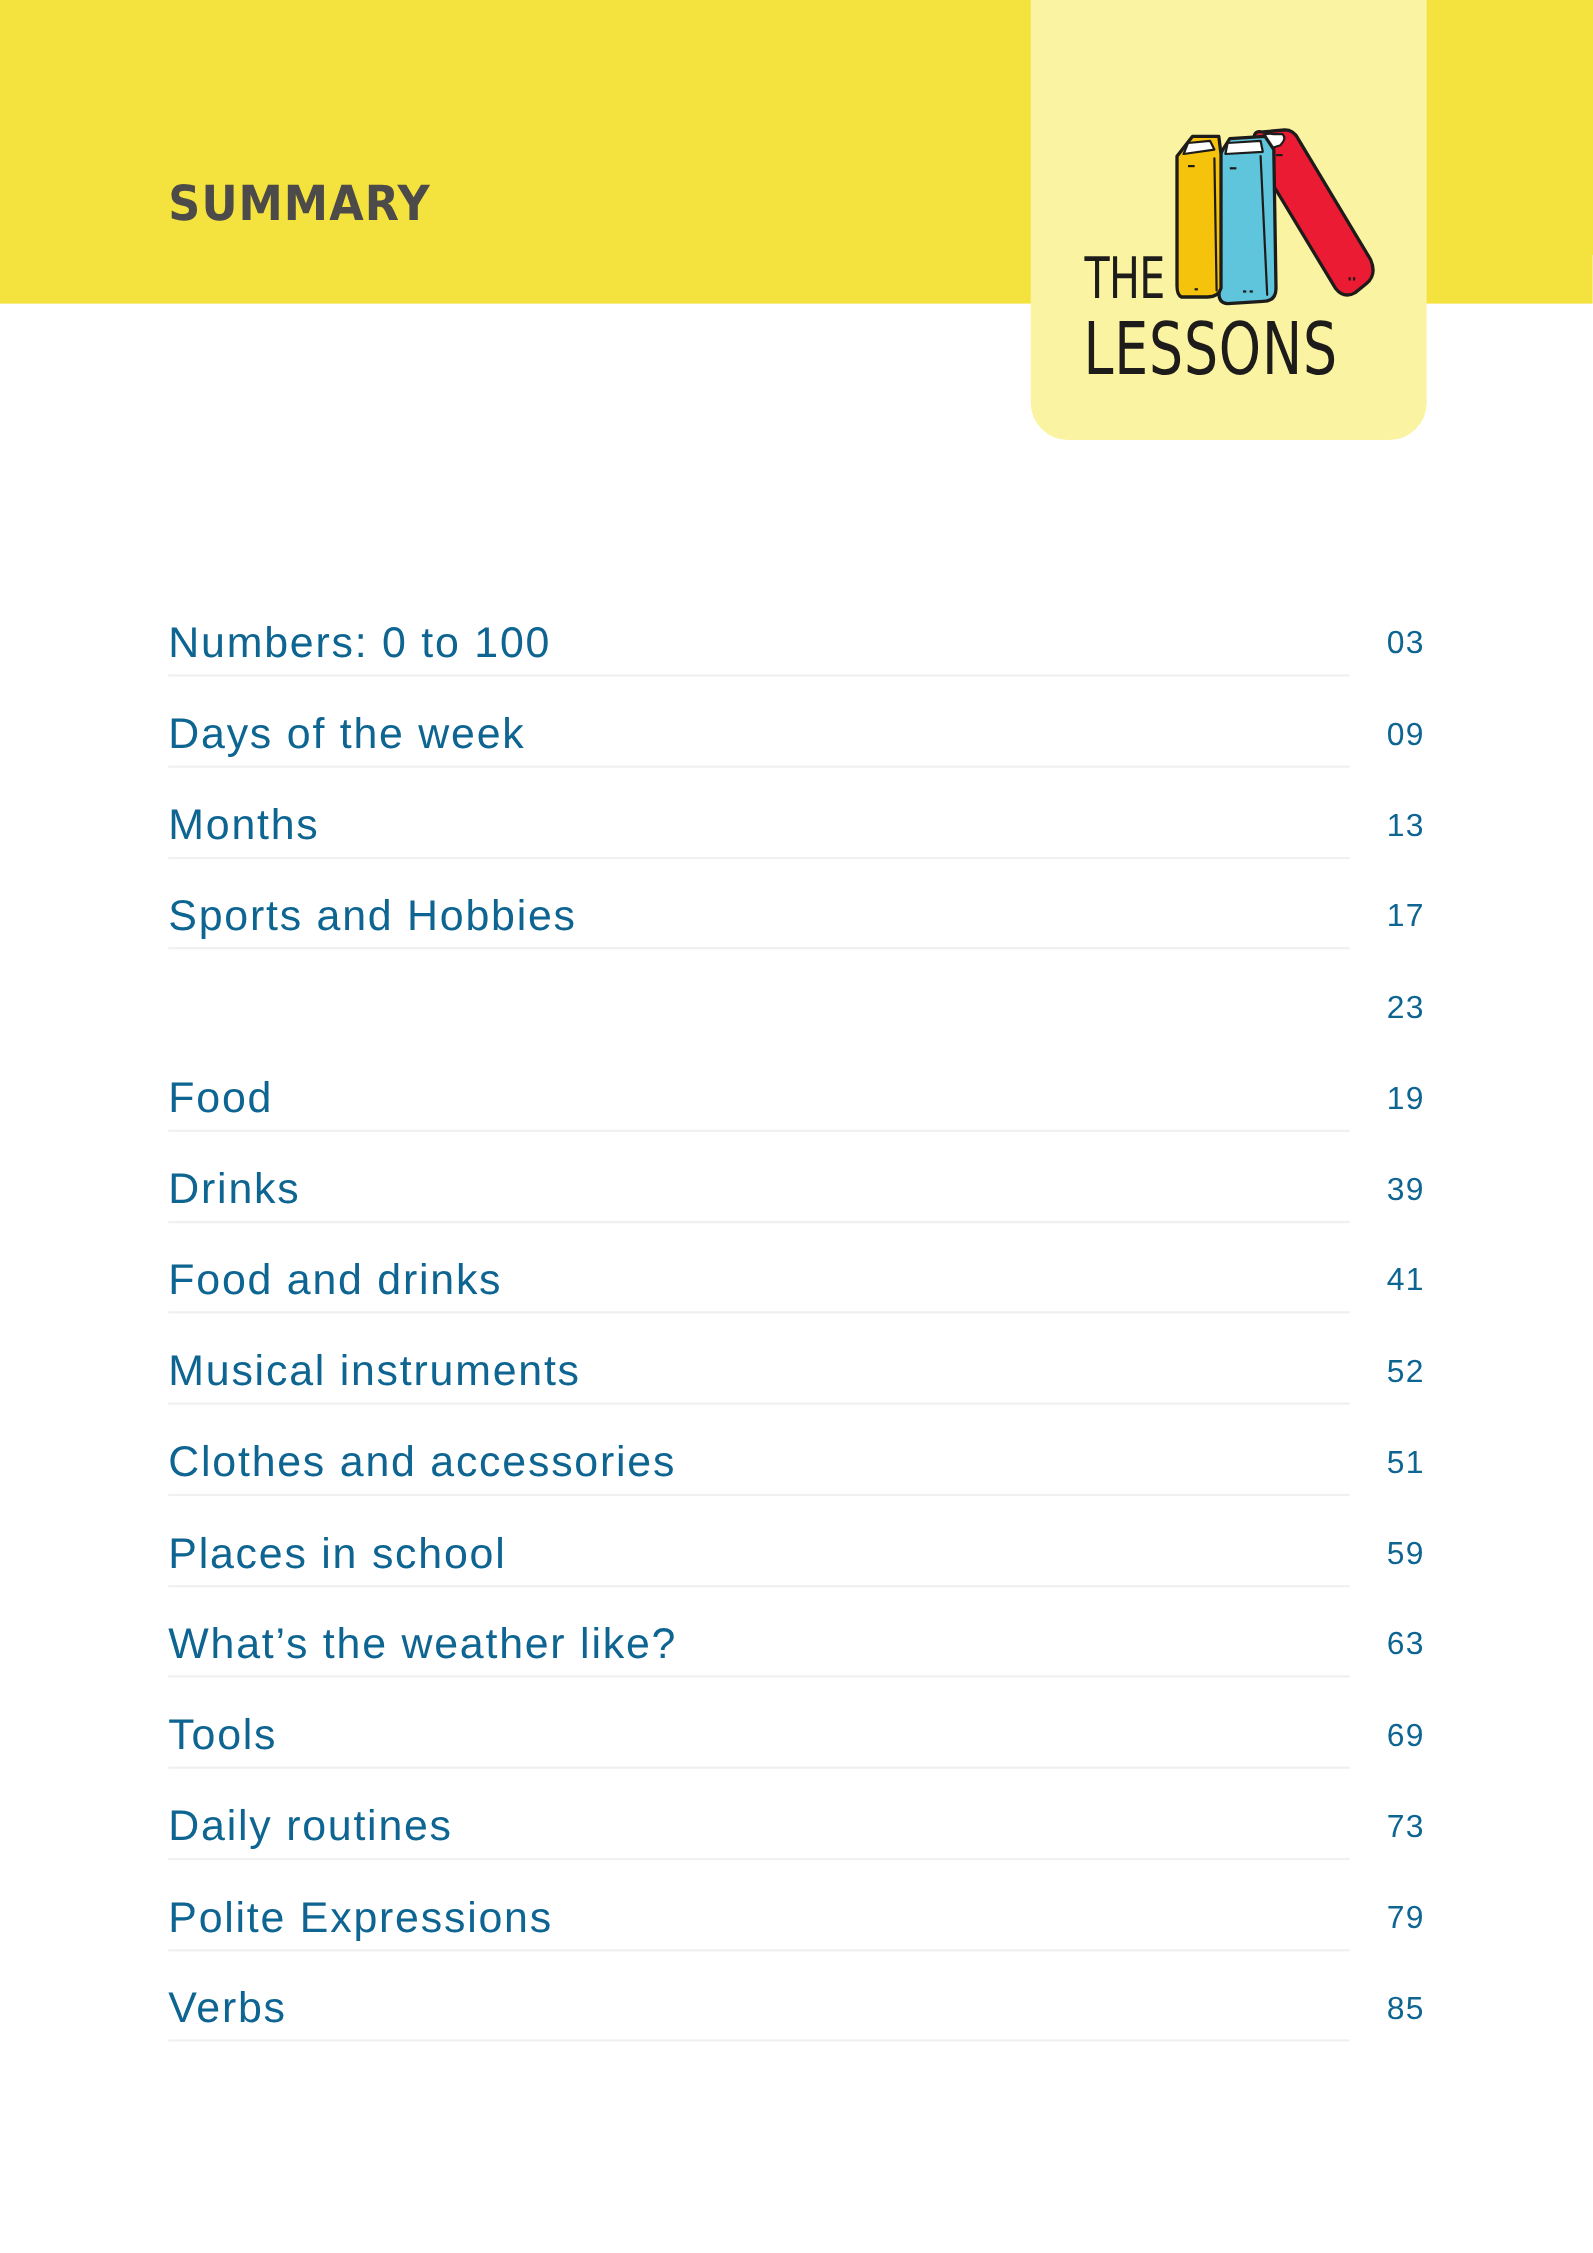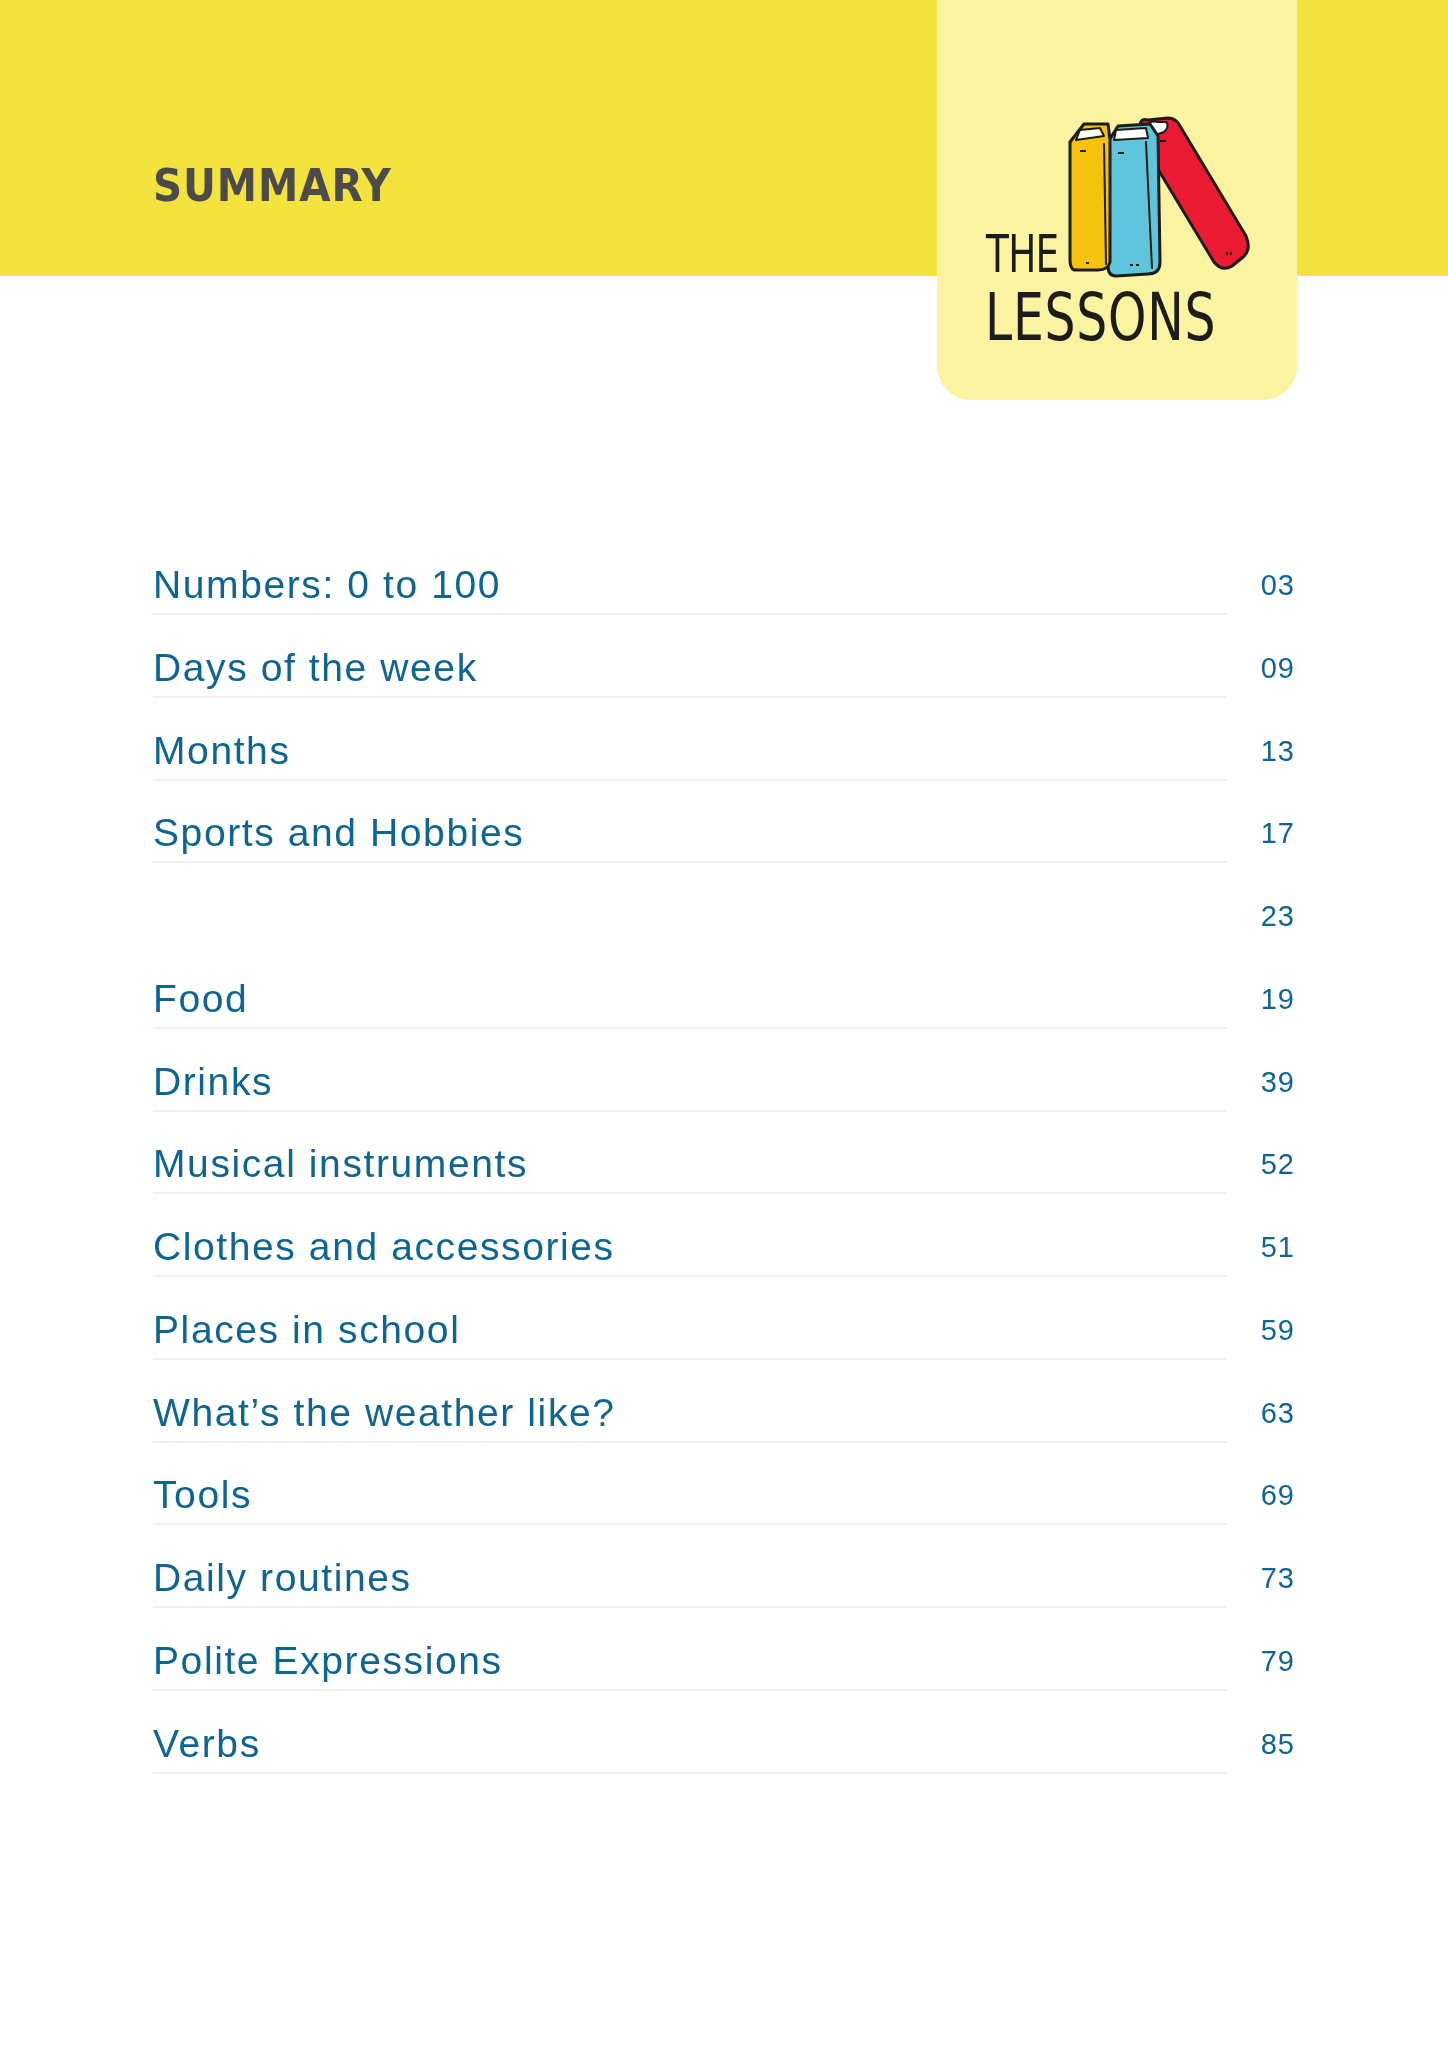--- a/index.html
+++ b/index.html
@@ -117,20 +117,24 @@
     </li>
   <li class="toc-row">
       <span class="toc-title">Food</span>
       <span class="toc-page">19</span>
     </li>
   <li class="toc-row">
       <span class="toc-title">Drinks</span>
       <span class="toc-page">39</span>
     </li>
   <li class="toc-row">
+      <span class="toc-title">Food and drinks</span>
+      <span class="toc-page">41</span>
+    </li>
+  <li class="toc-row">
       <span class="toc-title">Musical instruments</span>
       <span class="toc-page">52</span>
     </li>
   <li class="toc-row">
       <span class="toc-title">Clothes and accessories</span>
       <span class="toc-page">51</span>
     </li>
   <li class="toc-row">
       <span class="toc-title">Places in school</span>
       <span class="toc-page">59</span>

